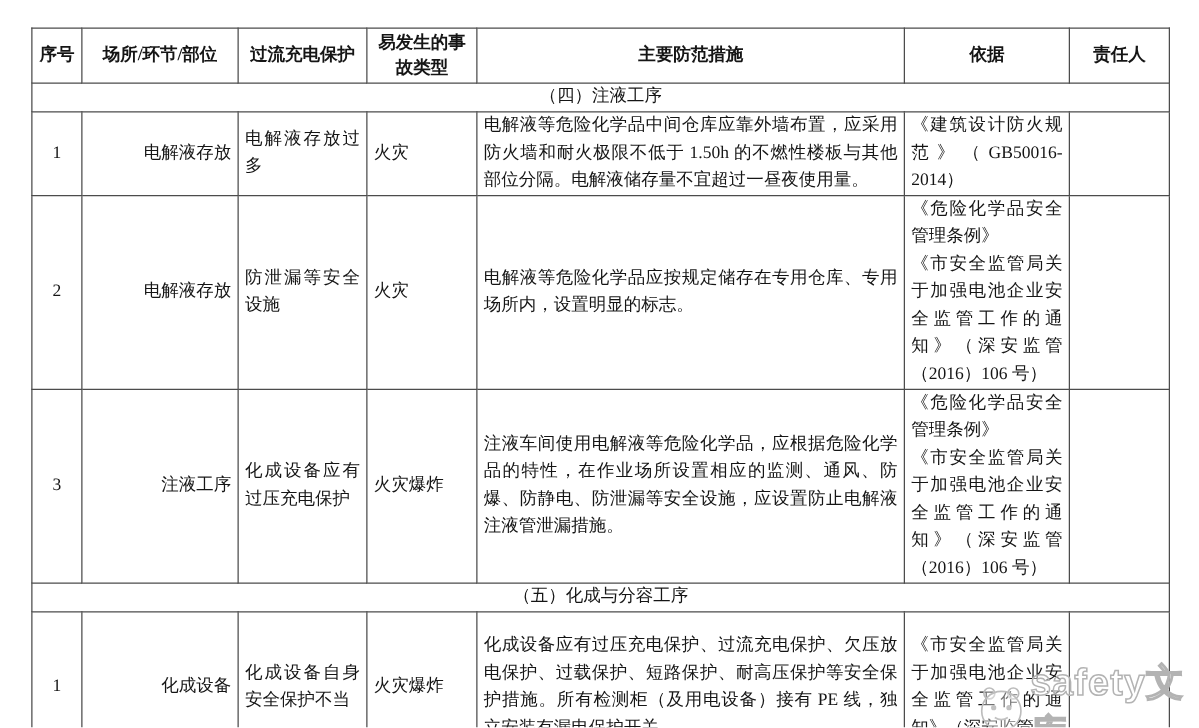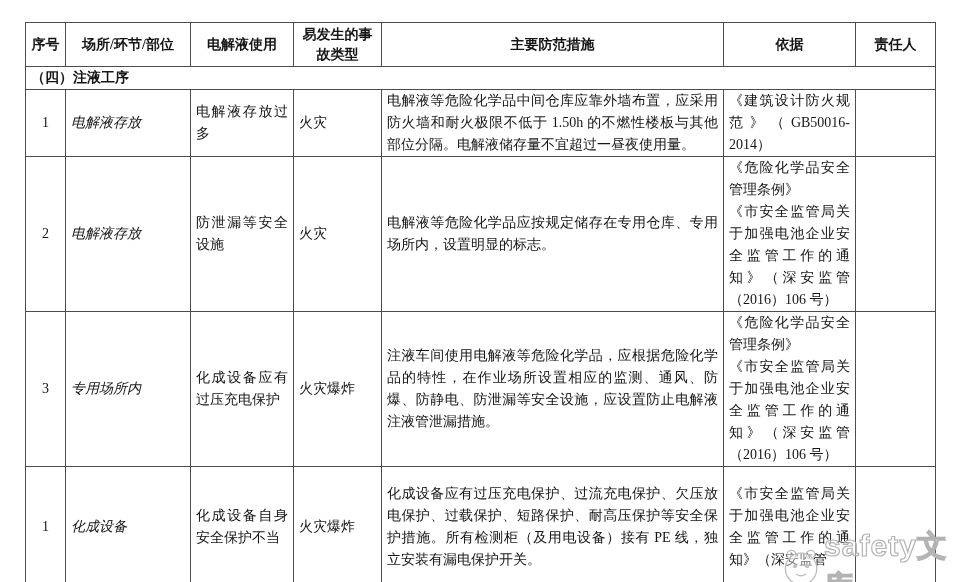--- a/index.html
+++ b/index.html
@@ -32,28 +32,28 @@
     padding:0 2px;
   }
   .h-header{height:44px;}
   .h-nmp{height:23px;}
   .h-sec{height:23px;}
   .r1{height:66px;}
   .r2{height:142px;}
   .r3{height:140px;}
   .r5{height:120px;}
   .c-seq{text-align:center;}
-  .c-place{text-align:left;font-style:italic;}
+  .c-place{text-align:right;}
   .c-hazard{text-align:justify;padding:0 6px;border-radius:26px;}
   .c-accident{text-align:left;}
   .c-measures{text-align:justify;padding:0 6px 0 7px;}
   .c-basis{text-align:justify;white-space:pre-line;padding:0 6px;}
   .section-cell{
-    font-weight:bold;
-    text-align:left;
+    font-weight:normal;
+    text-align:center;
     padding-left:7px;
   }
   .vt{vertical-align:top;padding-top:4px;}
   .watermark{
     position:absolute;
     left:781px;top:526px;
     display:flex;align-items:center;gap:3px;
     z-index:5;
     pointer-events:none;
   }
@@ -80,21 +80,21 @@
       <col style="width:88px">
       <col style="width:342px">
       <col style="width:132px">
       <col style="width:80px">
     </colgroup>
 
     <tbody>
         <tr class="h-header">
       <th>序号</th>
       <th>场所/环节/部位</th>
-      <th>电解液使用</th>
+      <th>过流充电保护</th>
       <th>易发生的事故类型</th>
       <th>主要防范措施</th>
       <th>依据</th>
       <th>责任人</th>
     </tr>
 
 
     <tr class="h-sec">
       <td colspan="7" class="section-cell">（四）注液工序</td>
     </tr>
@@ -115,29 +115,32 @@
       <td class="c-hazard">防泄漏等安全设施</td>
       <td class="c-accident">火灾</td>
       <td class="c-measures">电解液等危险化学品应按规定储存在专用仓库、专用场所内，设置明显的标志。</td>
       <td class="c-basis">《危险化学品安全管理条例》
 《市安全监管局关于加强电池企业安全监管工作的通知》（深安监管（2016）106 号）</td>
       <td></td>
     </tr>
 
     <tr class="r3">
       <td class="c-seq">3</td>
-      <td class="c-place">专用场所内</td>
+      <td class="c-place">注液工序</td>
       <td class="c-hazard">化成设备应有过压充电保护</td>
       <td class="c-accident">火灾爆炸</td>
       <td class="c-measures">注液车间使用电解液等危险化学品，应根据危险化学品的特性，在作业场所设置相应的监测、通风、防爆、防静电、防泄漏等安全设施，应设置防止电解液注液管泄漏措施。</td>
       <td class="c-basis">《危险化学品安全管理条例》
 《市安全监管局关于加强电池企业安全监管工作的通知》（深安监管（2016）106 号）</td>
       <td></td>
     </tr>
 
+    <tr class="h-sec">
+      <td colspan="7" class="section-cell">（五）化成与分容工序</td>
+    </tr>
 
     <tr class="r5">
       <td class="c-seq">1</td>
       <td class="c-place">化成设备</td>
       <td class="c-hazard">化成设备自身安全保护不当</td>
       <td class="c-accident">火灾爆炸</td>
       <td class="c-measures vt">化成设备应有过压充电保护、过流充电保护、欠压放电保护、过载保护、短路保护、耐高压保护等安全保护措施。所有检测柜（及用电设备）接有 PE 线，独立安装有漏电保护开关。</td>
       <td class="c-basis vt">《市安全监管局关于加强电池企业安全监管工作的通知》（深安监管</td>
       <td></td>
     </tr>

